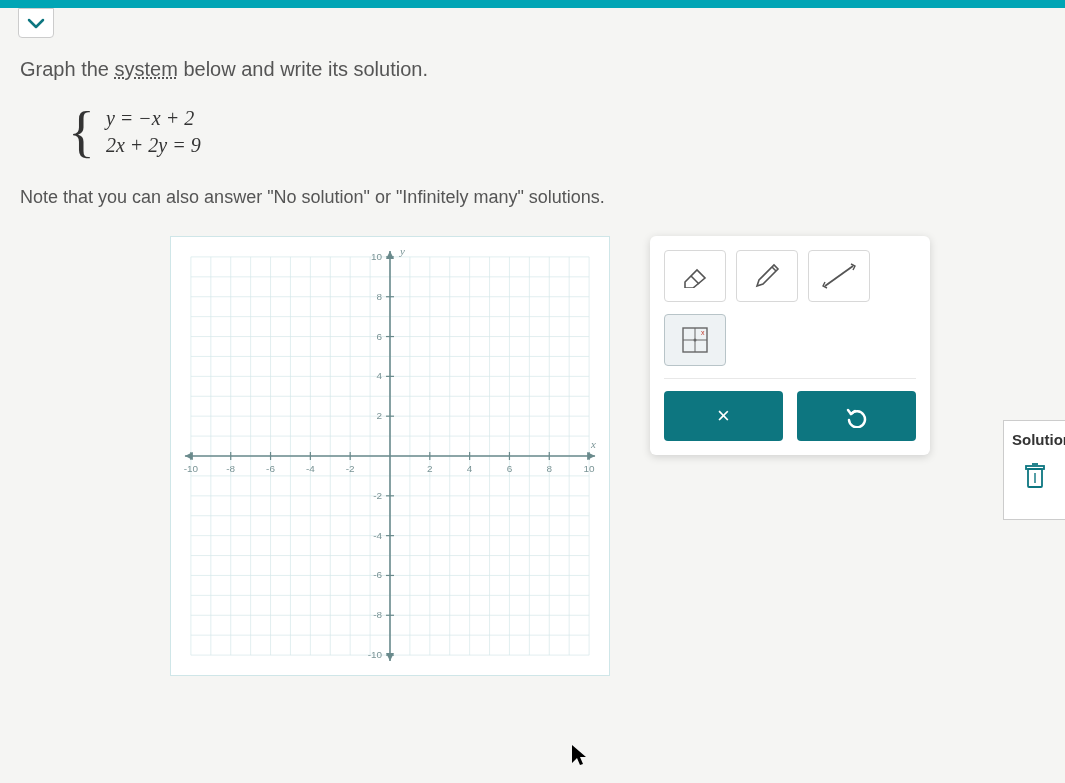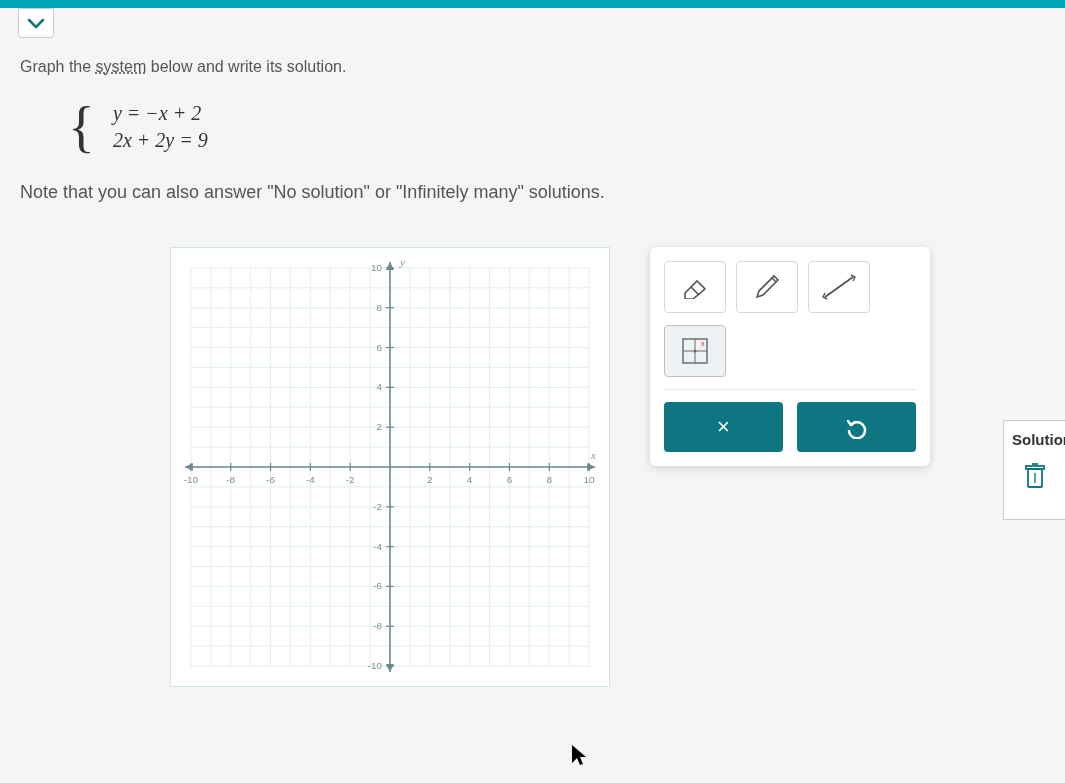--- a/index.html
+++ b/index.html
@@ -27,21 +27,21 @@
       display: flex;
       align-items: center;
       justify-content: center;
       cursor: pointer;
     }
     .content {
       padding: 50px 20px 20px 20px;
       color: #444;
     }
     .prompt {
-      font-size: 16px;
+      font-size: 20px;
       color: #555;
       margin-bottom: 22px;
     }
     .system-link {
       text-decoration: underline dotted;
       color: #555;
       cursor: help;
     }
     .equations {
       display: flex;
@@ -53,25 +53,25 @@
       font-style: italic;
       color: #333;
     }
     .brace {
       font-size: 56px;
       font-style: normal;
       line-height: 56px;
       margin-right: 8px;
       color: #333;
     }
-    .eq-lines div { margin: 4px 10px; }
+    .eq-lines div { margin: 4px 3px; }
     .note {
       font-size: 18px;
       color: #555;
-      margin-bottom: 44px;
+      margin-bottom: 28px;
     }
     .workspace {
       display: flex;
       align-items: flex-start;
       gap: 40px;
       padding-left: 150px;
     }
     .graph-wrap {
       position: relative;
       width: 440px;

